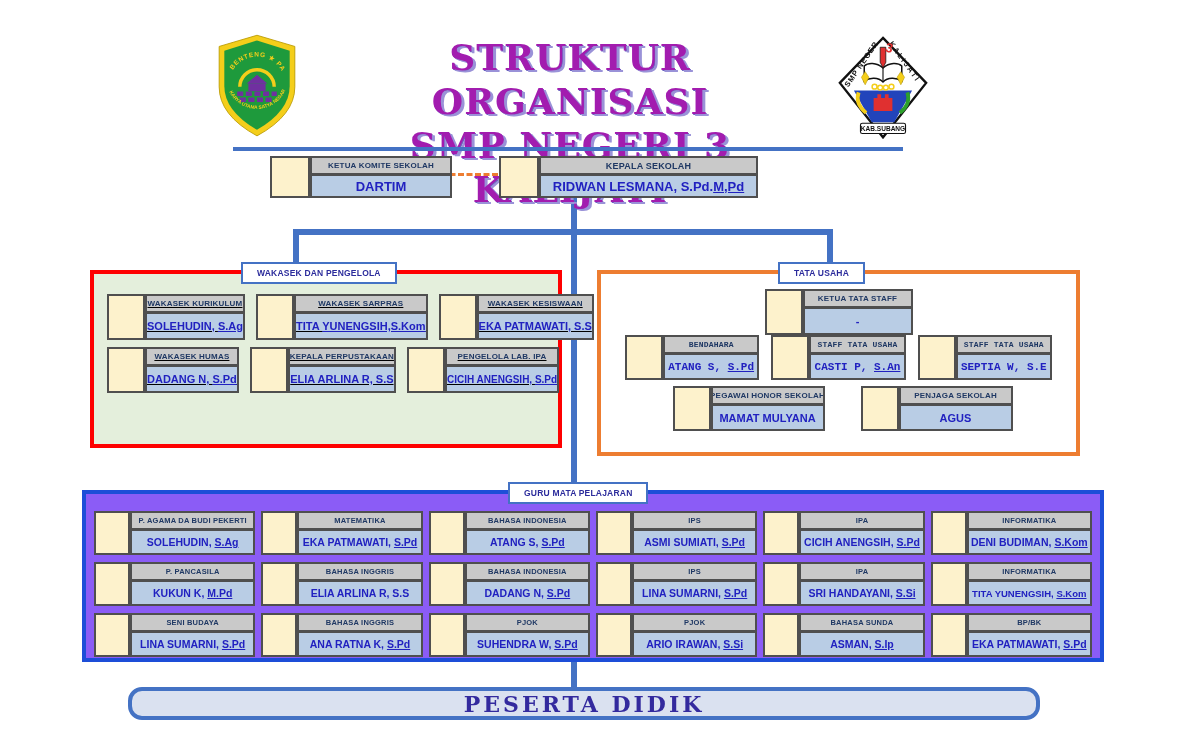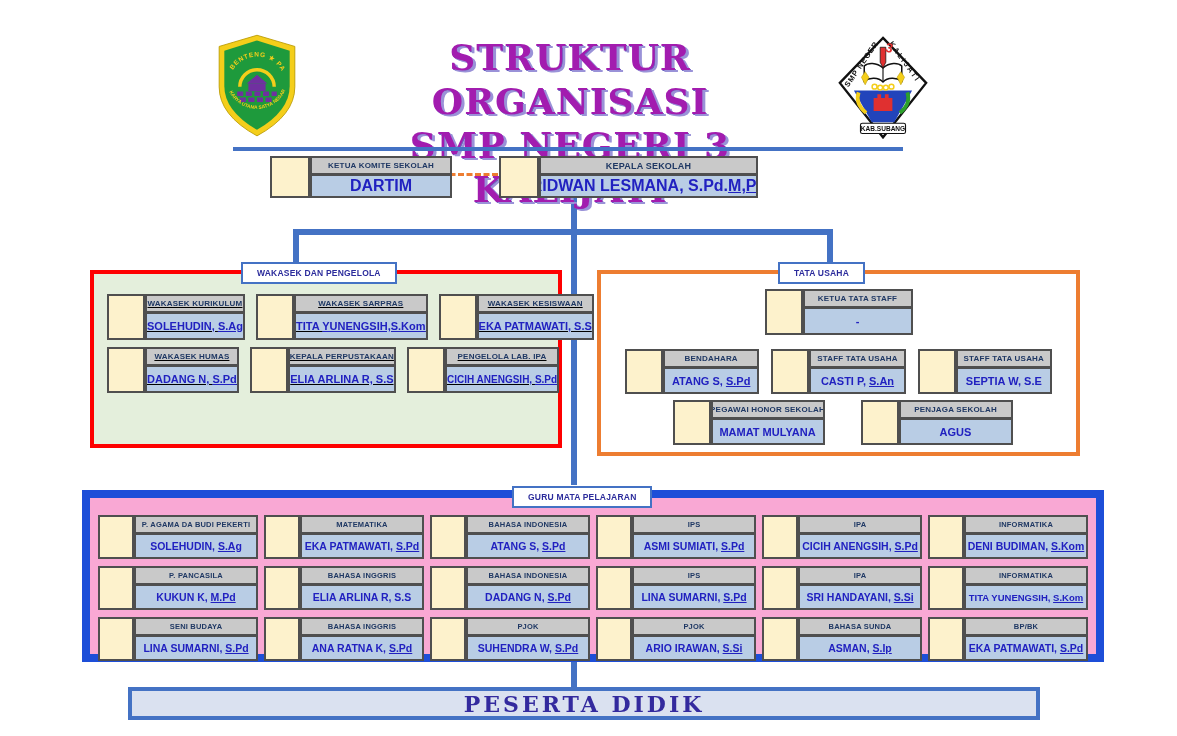--- a/index.html
+++ b/index.html
@@ -14,68 +14,68 @@
   .main-title{position:absolute;left:318px;top:36px;width:504px;text-align:center;
     font-family:"DejaVu Serif", serif;font-weight:bold;font-size:36px;line-height:1.22;
     color:#a21caf;letter-spacing:1px;
     text-shadow:3px 2px 0 #9a92d8, 1px 1px 0 #6c63c0;}
   .rule{position:absolute;left:233px;top:147px;width:670px;height:4px;background:#4472C4;}
 
   
   .section{position:absolute;box-sizing:border-box;}
   .sec-wakasek{left:90px;top:270px;width:472px;height:178px;background:#E4EFDC;border:4px solid #FE0000;text-decoration:underline;}
   .sec-tata{left:597px;top:270px;width:483px;height:186px;background:#FFFFFF;border:4px solid #ED7D31;}
-  .sec-guru{left:82px;top:490px;width:1022px;height:172px;background:#f9a8d4;border:8px solid #1d4ed8;}
+  .sec-guru{left:82px;top:490px;width:1022px;height:172px;background:#8b5cf6;border:4px solid #1d4ed8;}
   .seclabel{position:absolute;top:-12px;background:#ffffff;border:2px solid #4472C4;
     font-size:8.5px;font-weight:bold;color:#2c2c9c;padding:4px 14px;white-space:nowrap;z-index:4;
     letter-spacing:.2px;}
 
   
   .pcard{display:flex;align-items:stretch;height:46px;}
   .photo{width:38px;background:#FDF2CC;border:2px solid #4f4f4f;box-sizing:border-box;}
   .stack{flex:1;display:flex;flex-direction:column;min-width:0;}
   .role{background:#C9C9C9;border:2px solid #4f4f4f;box-sizing:border-box;height:19px;
     display:flex;align-items:center;justify-content:center;font-size:8px;font-weight:bold;
     color:#1F3864;white-space:nowrap;overflow:hidden;letter-spacing:.2px;}
   .pname{flex:1;background:#B9CDE5;border:2px solid #4f4f4f;border-top-width:1px;box-sizing:border-box;
     display:flex;align-items:center;justify-content:center;font-size:11px;font-weight:bold;
     color:#2121c0;white-space:nowrap;overflow:hidden;}
   .u{text-decoration:underline;}
   .sp{white-space:pre;}
 
   
   .topbox{position:absolute;display:flex;height:42px;}
   .topbox .photo{width:40px;}
-  .topbox .pname{font-size:16px;}
+  .topbox .pname{font-size:13px;}
   .k1{left:270px;top:156px;width:182px;}
   .k2{left:499px;top:156px;width:259px;}
 
   
   .row{display:flex;}
   .wak-rows{padding:20px 13px 0;}
   .wak-rows .row{gap:11px;margin-bottom:7px;}
   .wak-rows .pcard{flex:1;}
 
   .tata-ketua{display:flex;justify-content:center;margin-top:15px;}
   .tata-ketua .pcard{width:148px;}
-  .tata-r1{padding:0 24px;gap:12px;margin-top:14px;}
+  .tata-r1{padding:0 24px;gap:12px;font-family:Liberation Mono, monospace;}
   .tata-r1 .pcard{flex:1;height:45px;}
   .tata-r2{justify-content:center;gap:36px;margin-top:6px;margin-left:8px;}
   .tata-r2 .pcard{width:152px;height:45px;}
 
   .guru-rows{padding:17px 8px 0;}
   .guru-rows .row{gap:6px;margin-bottom:7px;}
   .guru-rows .pcard{flex:1;height:44px;border-radius:13px;}
   .guru-rows .role{font-size:7.5px;}
   .guru-rows .pname{font-size:10.5px;}
   .guru-rows .photo{width:36px;}
 
   
   .footer-bar{position:absolute;left:128px;top:687px;width:912px;height:33px;box-sizing:border-box;
-    background:#DAE1F0;border:4px solid #4472C4;border-radius:0;
+    background:#DAE1F0;border:4px solid #4472C4;border-radius:14px;
     display:flex;align-items:center;justify-content:center;
     font-family:"DejaVu Serif", serif;font-weight:bold;font-size:22px;color:#332a9e;letter-spacing:3px;}
 
   .logo{position:absolute;}
 </style>
 </head>
 <body>
 
 <div class="canvas">
 

